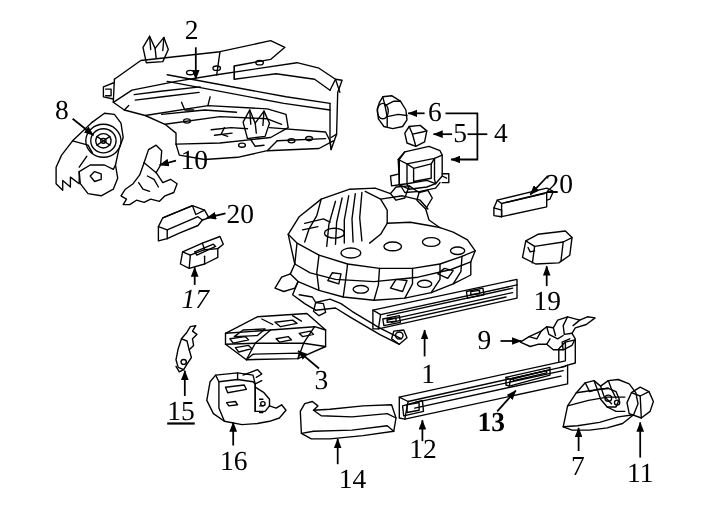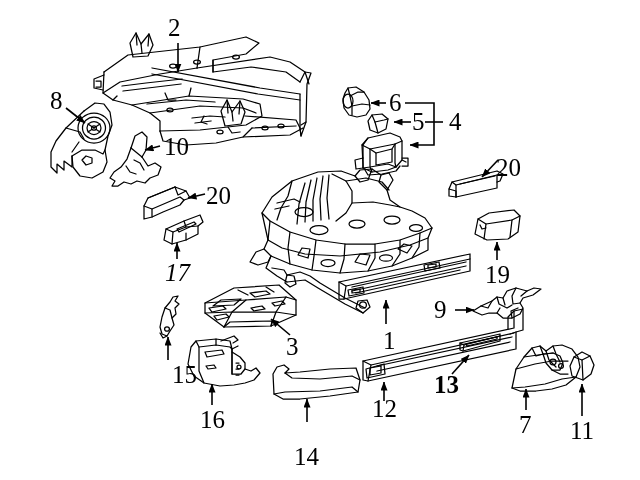--- a/index.html
+++ b/index.html
@@ -393,21 +393,21 @@
   <div class="callout-label" style="left:449px; top:109px;">4</div>
   <div class="callout-label" style="left:412px; top:109px;">5</div>
   <div class="callout-label" style="left:389px; top:90px;">6</div>
   <div class="callout-label" style="left:519px; top:412px;">7</div>
   <div class="callout-label" style="left:50px;  top:88px;">8</div>
   <div class="callout-label" style="left:434px; top:297px;">9</div>
   <div class="callout-label" style="left:164px; top:134px;">10</div>
   <div class="callout-label" style="left:570px; top:418px;">11</div>
   <div class="callout-label" style="left:372px; top:396px;">12</div>
   <div class="callout-label" style="left:434px; top:372px;font-weight:bold;">13</div>
-  <div class="callout-label" style="left:294px; top:424px;margin-top:20px;">14</div>
-  <div class="callout-label" style="left:172px; top:362px;">15</div>
+  <div class="callout-label" style="left:308px; top:424px;">14</div>
+  <div class="callout-label" style="left:152px; top:362px;text-decoration:underline;">15</div>
   <div class="callout-label" style="left:200px; top:407px;">16</div>
   <div class="callout-label" style="left:165px; top:260px;font-style:italic;">17</div>
   <div class="callout-label" style="left:485px; top:262px;">19</div>
   <div class="callout-label" style="left:206px; top:183px;">20</div>
   <div class="callout-label" style="left:496px; top:143px;margin-top:12px;">20</div>
 
 </div>
 
 </body></html>

